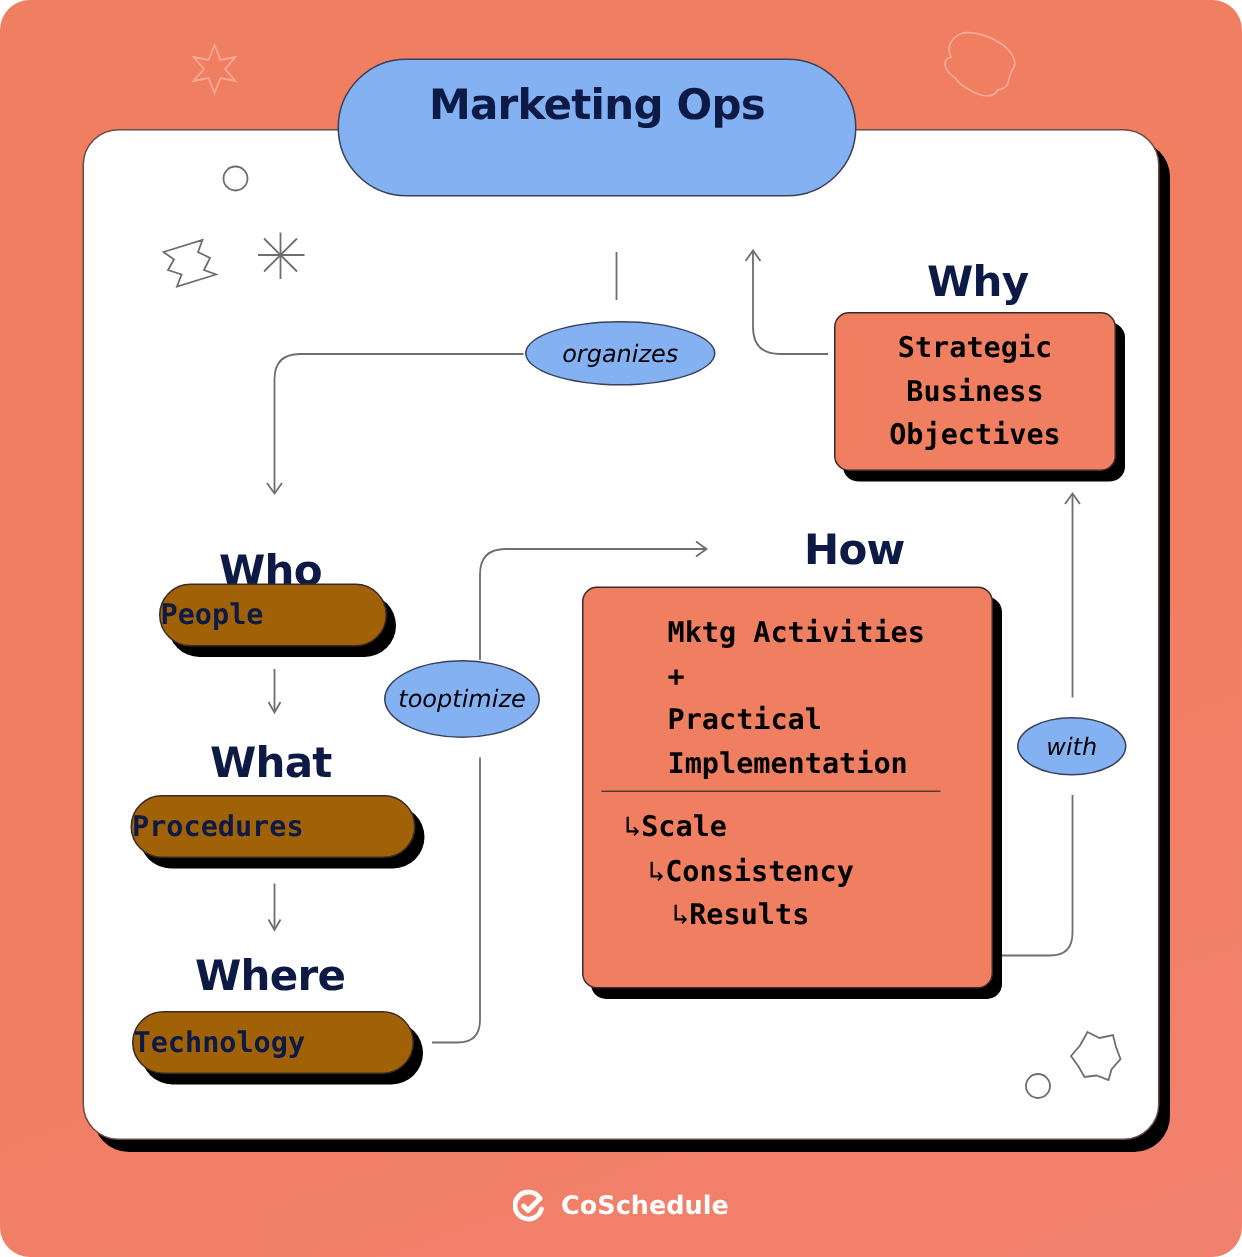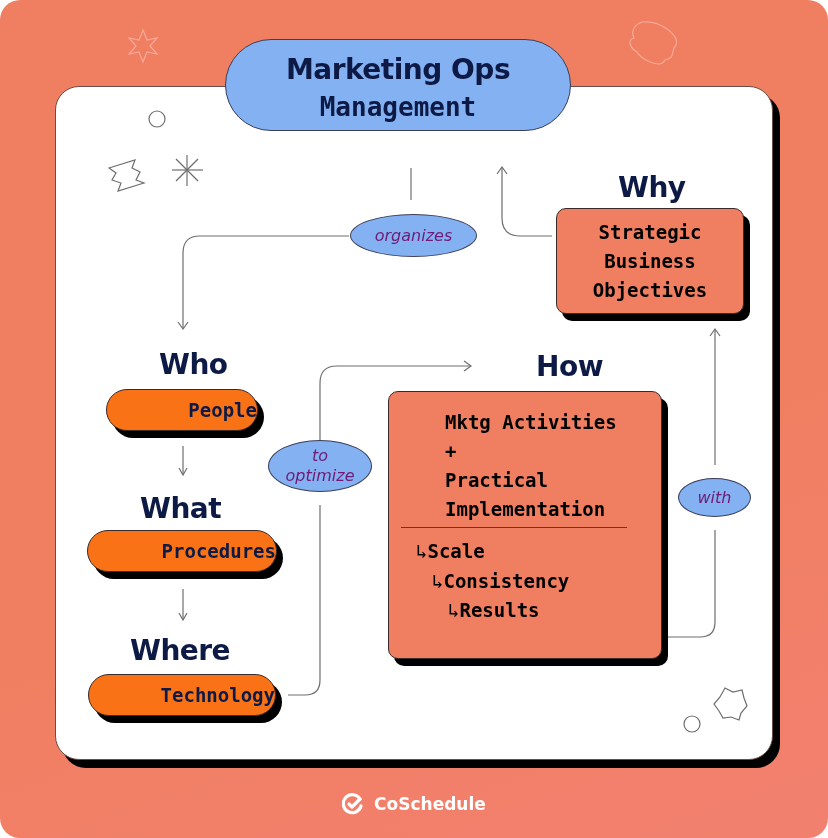--- a/index.html
+++ b/index.html
@@ -5,24 +5,24 @@
   html,body{margin:0;padding:0;background:#ffffff;}
   body{width:828px;height:838px;overflow:hidden;position:relative;font-family:"DejaVu Sans",sans-serif;}
   .bg{position:absolute;left:0;top:0;width:828px;height:838px;border-radius:20px;background:linear-gradient(160deg,#f07f62 0%,#f07f62 60%,#f2806f 100%);}
   .card-shadow{position:absolute;left:62px;top:94px;width:718px;height:674px;border-radius:24px;background:#000;}
   .card{position:absolute;left:55px;top:86px;width:718px;height:674px;border-radius:24px;background:#ffffff;border:1px solid #6b4b45;box-sizing:border-box;}
   .title-pill{position:absolute;left:225px;top:39px;width:346px;height:92px;border-radius:46px;background:#84b1f1;border:1.5px solid #3a3f5a;box-sizing:border-box;text-align:center;color:#0d1a45;}
   .title-l1{position:absolute;left:0;right:0;top:13px;font-family:"DejaVu Sans",sans-serif;font-weight:bold;font-size:28px;letter-spacing:-0.5px;}
   .title-l2{position:absolute;left:0;right:0;top:52px;font-family:"DejaVu Sans Mono",monospace;font-weight:bold;font-size:26px;letter-spacing:0px;}
   .heading{position:absolute;font-family:"DejaVu Sans",sans-serif;font-weight:bold;font-size:28px;color:#0d1a45;letter-spacing:-0.5px;}
   .pill-shadow{position:absolute;background:#000;border-radius:22px;}
-  .pill{position:absolute;background:#f97316;border:1.5px solid #3a2a2a;box-sizing:border-box;border-radius:22px;color:#0d1a45;font-family:"DejaVu Sans Mono",monospace;font-weight:bold;font-size:19px;display:flex;align-items:center;justify-content:flex-end;}
+  .pill{position:absolute;background:#a16207;border:1.5px solid #3a2a2a;box-sizing:border-box;border-radius:22px;color:#0d1a45;font-family:"DejaVu Sans Mono",monospace;font-weight:bold;font-size:19px;display:flex;align-items:center;justify-content:flex-start;}
   .box-shadow{position:absolute;background:#000;border-radius:10px;}
   .box{position:absolute;background:#f07f62;border:1.5px solid #3a2a2a;box-sizing:border-box;border-radius:10px;color:#000000;font-family:"DejaVu Sans Mono",monospace;font-weight:bold;font-size:19px;}
-  .oval{position:absolute;background:#84b1f1;border:1.2px solid #3a3f5a;box-sizing:border-box;border-radius:50%;color:#701a75;font-family:"DejaVu Sans",sans-serif;font-style:italic;font-size:16px;display:flex;align-items:center;justify-content:center;text-align:center;line-height:20px;}
+  .oval{position:absolute;background:#84b1f1;border:1.2px solid #3a3f5a;box-sizing:border-box;border-radius:50%;color:#000000;font-family:"DejaVu Sans",sans-serif;font-style:italic;font-size:16px;display:flex;align-items:center;justify-content:center;text-align:center;line-height:20px;}
   svg.lines{position:absolute;left:0;top:0;}
   .footer{position:absolute;left:0;right:0;top:793px;text-align:center;color:#ffffff;font-family:"DejaVu Sans",sans-serif;font-weight:bold;font-size:17px;}
   .footer span{vertical-align:middle;}
 </style>
 </head>
 <body>
 
 <div class="bg"></div>
 
 <svg class="lines" width="828" height="838">
@@ -72,54 +72,53 @@
       <line x1="176" y1="159" x2="198" y2="181"></line>
       <line x1="198" y1="159" x2="176" y2="181"></line>
     </g>
     <circle cx="692" cy="724" r="8"></circle>
     <path d="M725 688 L733 692 L742 690 L744 698 L747 706 L741 713 L739 720 L731 717 L723 718 L719 711 L714 704 L720 697 Z"></path>
   </g>
 </svg>
 
 <div class="title-pill">
   <div class="title-l1">Marketing Ops</div>
-  <div class="title-l2">Management</div>
 </div>
 
 <div class="oval" style="left:350px;top:214px;width:127px;height:43px;">
   <span>organizes</span>
 </div>
 
 <div class="heading" style="left:618px;top:171px;">Why</div>
 <div class="box-shadow" style="left:562px;top:215px;width:188px;height:106px;"></div>
 <div class="box" style="left:556px;top:208px;width:188px;height:106px;text-align:center;line-height:29px;padding-top:9px;">
   <div>Strategic</div>
   <div>Business</div>
   <div>Objectives</div>
 </div>
 
-<div class="heading" style="left:146px;top:348px;margin-left:13px;">Who</div>
+<div class="heading" style="left:146px;top:364px;">Who</div>
 <div class="pill-shadow" style="left:112px;top:396px;width:152px;height:42px;"></div>
 <div class="pill" style="left:106px;top:389px;width:152px;height:42px;">
   <span>People</span>
 </div>
 
 <div class="heading" style="left:140px;top:492px;">What</div>
 <div class="pill-shadow" style="left:93px;top:537px;width:190px;height:42px;"></div>
 <div class="pill" style="left:87px;top:530px;width:190px;height:42px;">
   <span>Procedures</span>
 </div>
 
 <div class="heading" style="left:130px;top:634px;">Where</div>
 <div class="pill-shadow" style="left:94px;top:681px;width:188px;height:42px;"></div>
 <div class="pill" style="left:88px;top:674px;width:188px;height:42px;">
   <span>Technology</span>
 </div>
 
-<div class="oval" style="left:268px;top:440px;width:104px;height:52px;flex-direction:column;">
+<div class="oval" style="left:256px;top:440px;width:104px;height:52px;flex-direction:row;">
   <span>to</span>
   <span>optimize</span>
 </div>
 
 <div class="heading" style="left:492px;top:350px;margin-left:44px;">How</div>
 <div class="box-shadow" style="left:394px;top:398px;width:274px;height:268px;"></div>
 <div class="box" style="left:388px;top:391px;width:274px;height:268px;">
   <div style="position:absolute;left:20px;top:16px;line-height:29px;margin-left:36px;">
     <div>Mktg Activities</div>
     <div>+</div>

